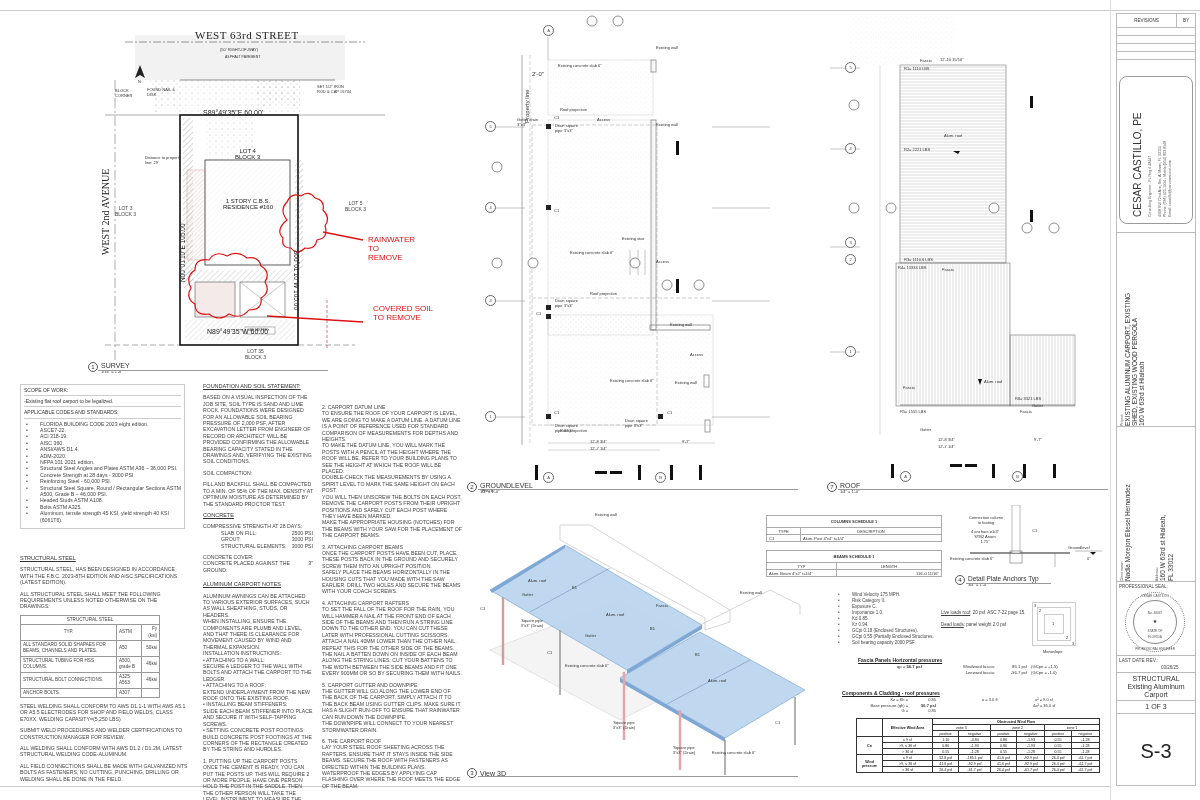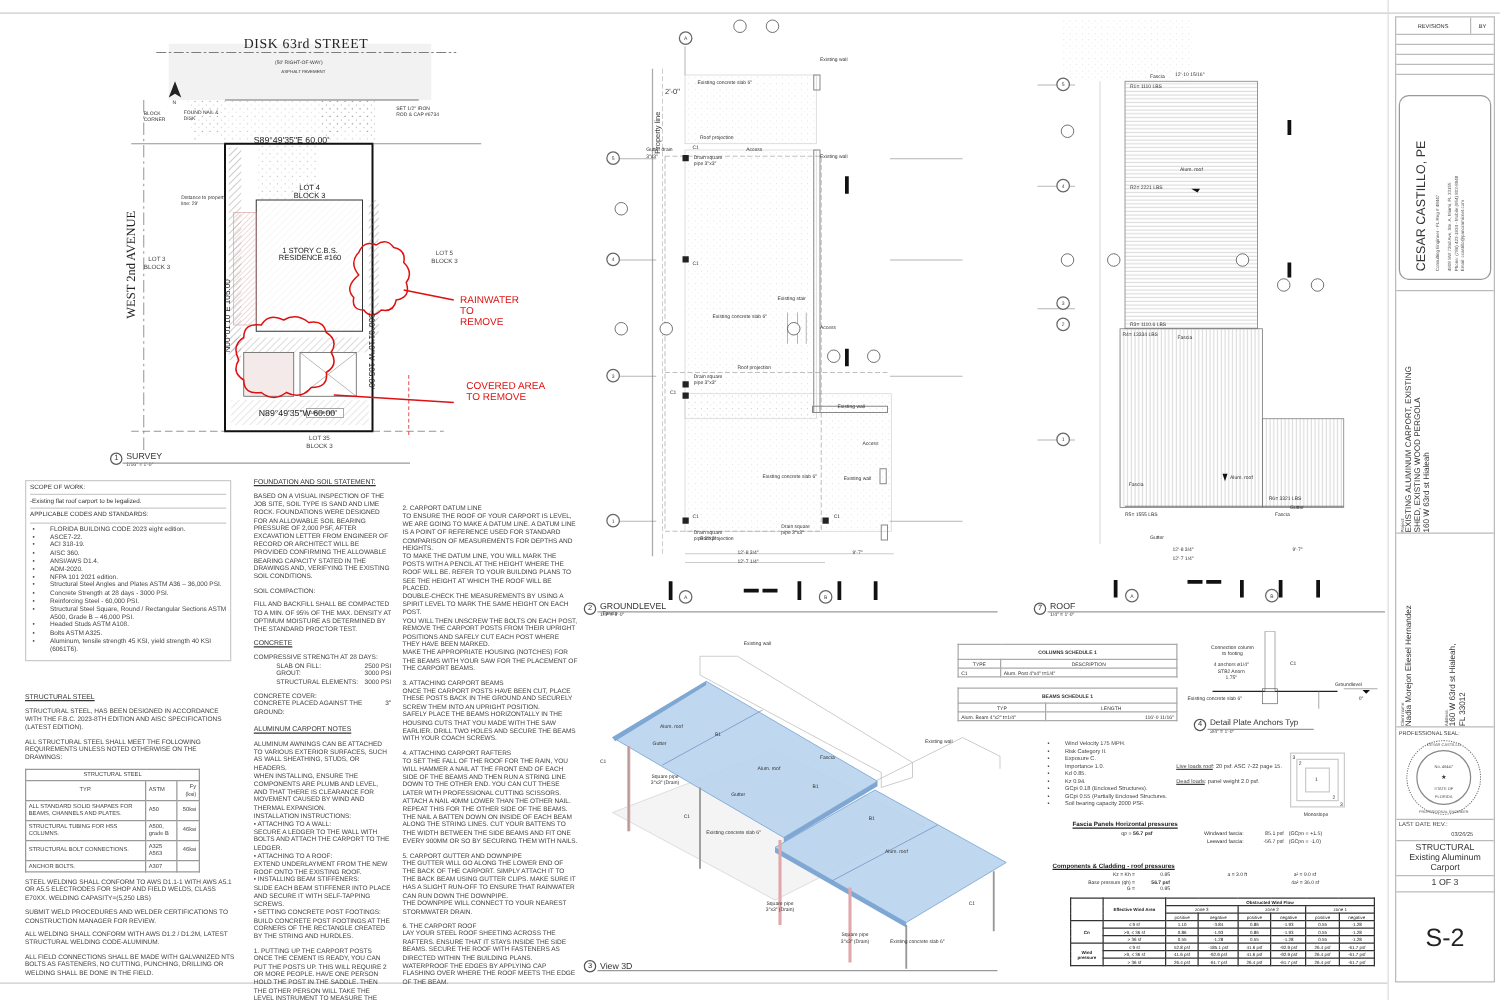--- a/index.html
+++ b/index.html
@@ -89,21 +89,21 @@
       <line x1="10" y1="325" x2="85" y2="325" stroke="#555" stroke-width="0.5" stroke-dasharray="6 3"></line>
       <line x1="203" y1="325" x2="260" y2="325" stroke="#555" stroke-width="0.5" stroke-dasharray="6 3"></line>
       <line x1="20" y1="60" x2="20" y2="340" stroke="#555" stroke-width="0.5" stroke-dasharray="10 3 2 3"></line>
       <line x1="232" y1="280" x2="232" y2="330" stroke="#dd1111" stroke-width="0.6" stroke-dasharray="3 2"></line>
 
       <path d="M45 45 L40 58 L45 55 L50 58 Z" fill="#222"></path>
       <text x="43" y="63" font-size="4" fill="#333">N</text>
 
       <rect x="150" y="307" width="30" height="7" fill="#fff" stroke="#555" stroke-width="0.4"></rect>
     </svg>
-    <div class="abs" style="left:100px;top:9px;font-family:'Liberation Serif',serif;font-size:11px;color:#222;letter-spacing:0.5px">DISK 63rd STREET</div>
+    <div class="abs" style="left:100px;top:9px;font-family:'Liberation Serif',serif;font-size:11px;color:#222;letter-spacing:0.5px">WEST 63rd STREET</div>
     <div class="abs tiny" style="left:125px;top:27px">(50' RIGHT-OF-WAY)</div>
     <div class="abs tiny" style="left:130px;top:35px;font-size:3.5px">ASPHALT PAVEMENT</div>
     <div class="abs" style="left:108px;top:89px;font-size:7px;color:#222">S89°49'35"E 60.00'</div>
     <div class="abs" style="left:112px;top:308px;font-size:7px;color:#222">N89°49'35"W 60.00'</div>
     <div class="abs vert" style="left:84px;top:262px;font-size:6.5px;color:#222">N00°01'10"E 105.00'</div>
     <div class="abs vert" style="left:205px;top:230px;font-size:6.5px;color:#222;transform:rotate(90deg)">S00°01'10"W 105.00'</div>
     <div class="abs vert" style="left:5px;top:235px;font-family:'Liberation Serif',serif;font-size:10px;color:#222">WEST 2nd AVENUE</div>
     <div class="abs" style="left:140px;top:128px;font-size:6px;text-align:center;color:#222">
       <div>LOT 4</div>
       <div>BLOCK 3</div>
@@ -128,21 +128,21 @@
     <div class="abs tiny" style="left:20px;top:68px;width:28px">BLOCK CORNER</div>
     <div class="abs tiny" style="left:52px;top:67px;width:30px">FOUND NAIL &amp; DISK</div>
     <div class="abs tiny" style="left:222px;top:64px;width:35px">SET 1/2" IRON ROD &amp; CAP #6734</div>
     <div class="abs tiny" style="left:152px;top:308px;font-size:3.5px">GAS METER</div>
     <div class="abs red" style="left:273px;top:215px;font-size:8px;line-height:9px">
       <div>RAINWATER</div>
       <div>TO REMOVE</div>
     </div>
   </div>
   <div class="abs red" style="left:373px;top:304px;font-size:8px;line-height:9px">
-    <div>COVERED AREA</div>
+    <div>COVERED SOIL</div>
     <div>TO REMOVE</div>
   </div>
   <div class="abs" style="left:88px;top:362px;display:flex;align-items:flex-start;gap:3px">
     <span class="circle-num">1</span>
     <div>
       <div class="label-title">SURVEY</div>
       <div class="tiny">1/16" = 1'-0"</div>
     </div>
   </div>
   <div class="abs" style="left:98px;top:370px;width:230px;height:0.8px;background:#999"></div>
@@ -757,15 +757,15 @@
     <div class="abs" style="left:44px;top:651px;font-size:4.5px;color:#444">03/26/25</div>
     <div class="cell" style="top:658px;height:1px"></div>
     <div class="abs" style="left:0;top:661px;width:78px;text-align:center;font-size:7px;line-height:8px;color:#333">
       <div>STRUCTURAL</div>
       <div>Existing Aluminum</div>
       <div>Carport</div>
     </div>
     <div class="cell" style="top:686px;height:1px"></div>
     <div class="abs" style="left:0;top:689px;width:78px;text-align:center;font-size:7px;color:#333">1  OF 3</div>
     <div class="cell" style="top:699px;height:1px"></div>
-    <div class="abs" style="left:0;top:726px;width:78px;text-align:center;font-size:20px;color:#222">S-2</div>
+    <div class="abs" style="left:0;top:726px;width:78px;text-align:center;font-size:20px;color:#222">S-3</div>
   </div>
 </div>
 
 </body></html>

